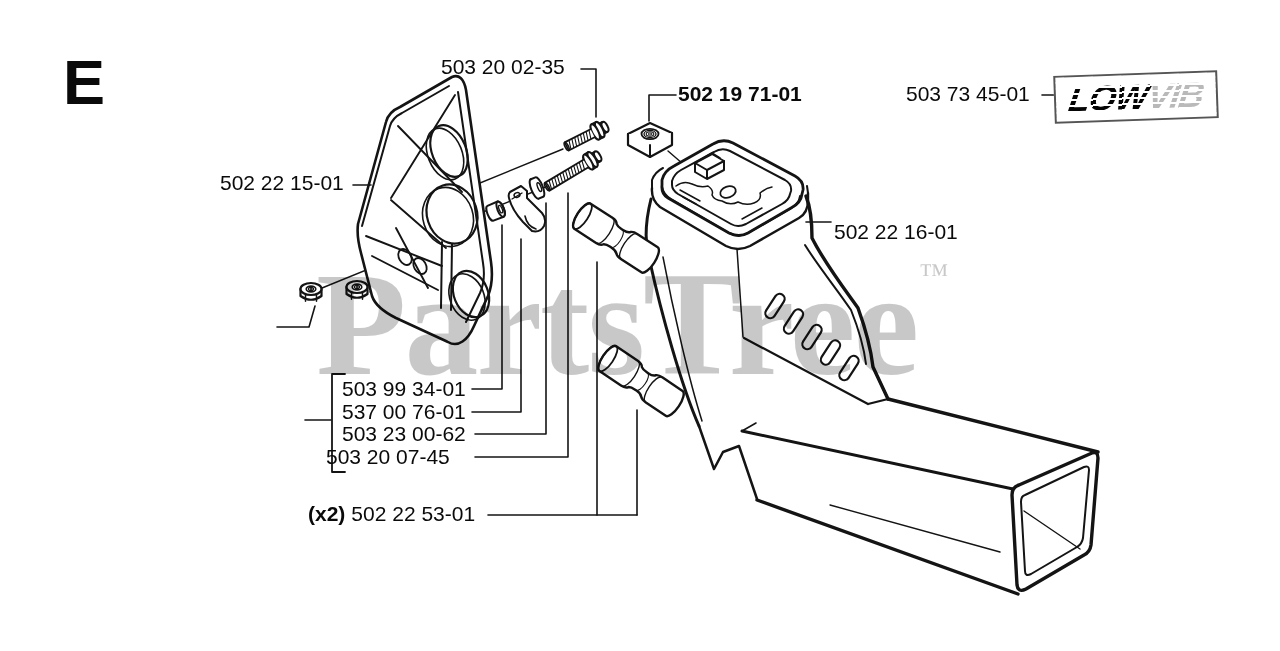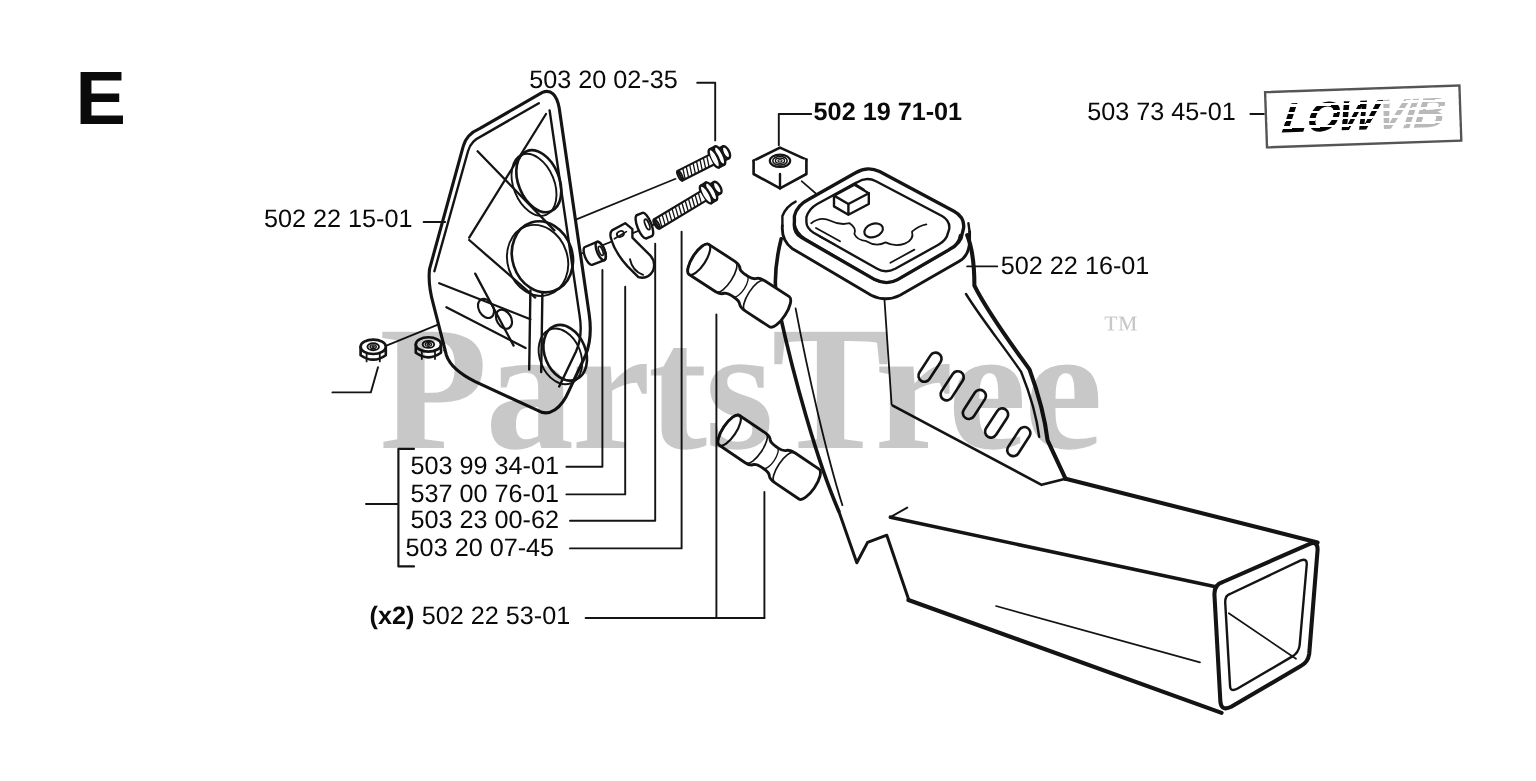--- a/index.html
+++ b/index.html
@@ -15,26 +15,26 @@
     pointer-events:none;}
   #watermark .tm{font-size:30px;font-weight:400;vertical-align:90px;letter-spacing:0;margin-left:2px;}
   
   .lbl{position:absolute;z-index:3;font-size:21px;white-space:nowrap;line-height:1.08;}
   .b{font-weight:700;}
   #lbl-e{left:63px;top:51px;font-size:63px;font-weight:900;line-height:1;}
   #lbl-top-bolt{left:441px;top:56px;}
   #lbl-square-nut{left:678px;top:83px;font-weight:bold;}
   #lbl-lowvib{left:906px;top:83px;}
   #lbl-bracket{left:220px;top:172px;}
-  #lbl-housing{left:834px;top:211px;}
+  #lbl-housing{left:834px;top:221px;}
   #lbl-nuts{left:88px;top:315px;}
   #item-0{left:342px;top:378px;}
   #item-1{left:342px;top:401px;}
   #item-2{left:342px;top:423px;}
-  #item-3{left:338px;top:446px;}
+  #item-3{left:326px;top:446px;}
   #lbl-compl{left:100px;top:408px;}
   #lbl-bushings{left:308px;top:503px;}
   .pfx{margin-right:6px;}
   
   #decal{position:absolute;left:1054px;top:73px;width:160px;height:44px;z-index:3;
     border:2px solid #555;background:#fff;transform:rotate(-2deg);
     display:flex;align-items:center;justify-content:center;overflow:hidden;}
   #decal .low{font-style:italic;font-weight:900;font-size:35px;letter-spacing:-1px;
     color:#050505;transform:skewX(-10deg);}
   #decal .vib{font-style:italic;font-weight:900;font-size:35px;letter-spacing:-1px;

